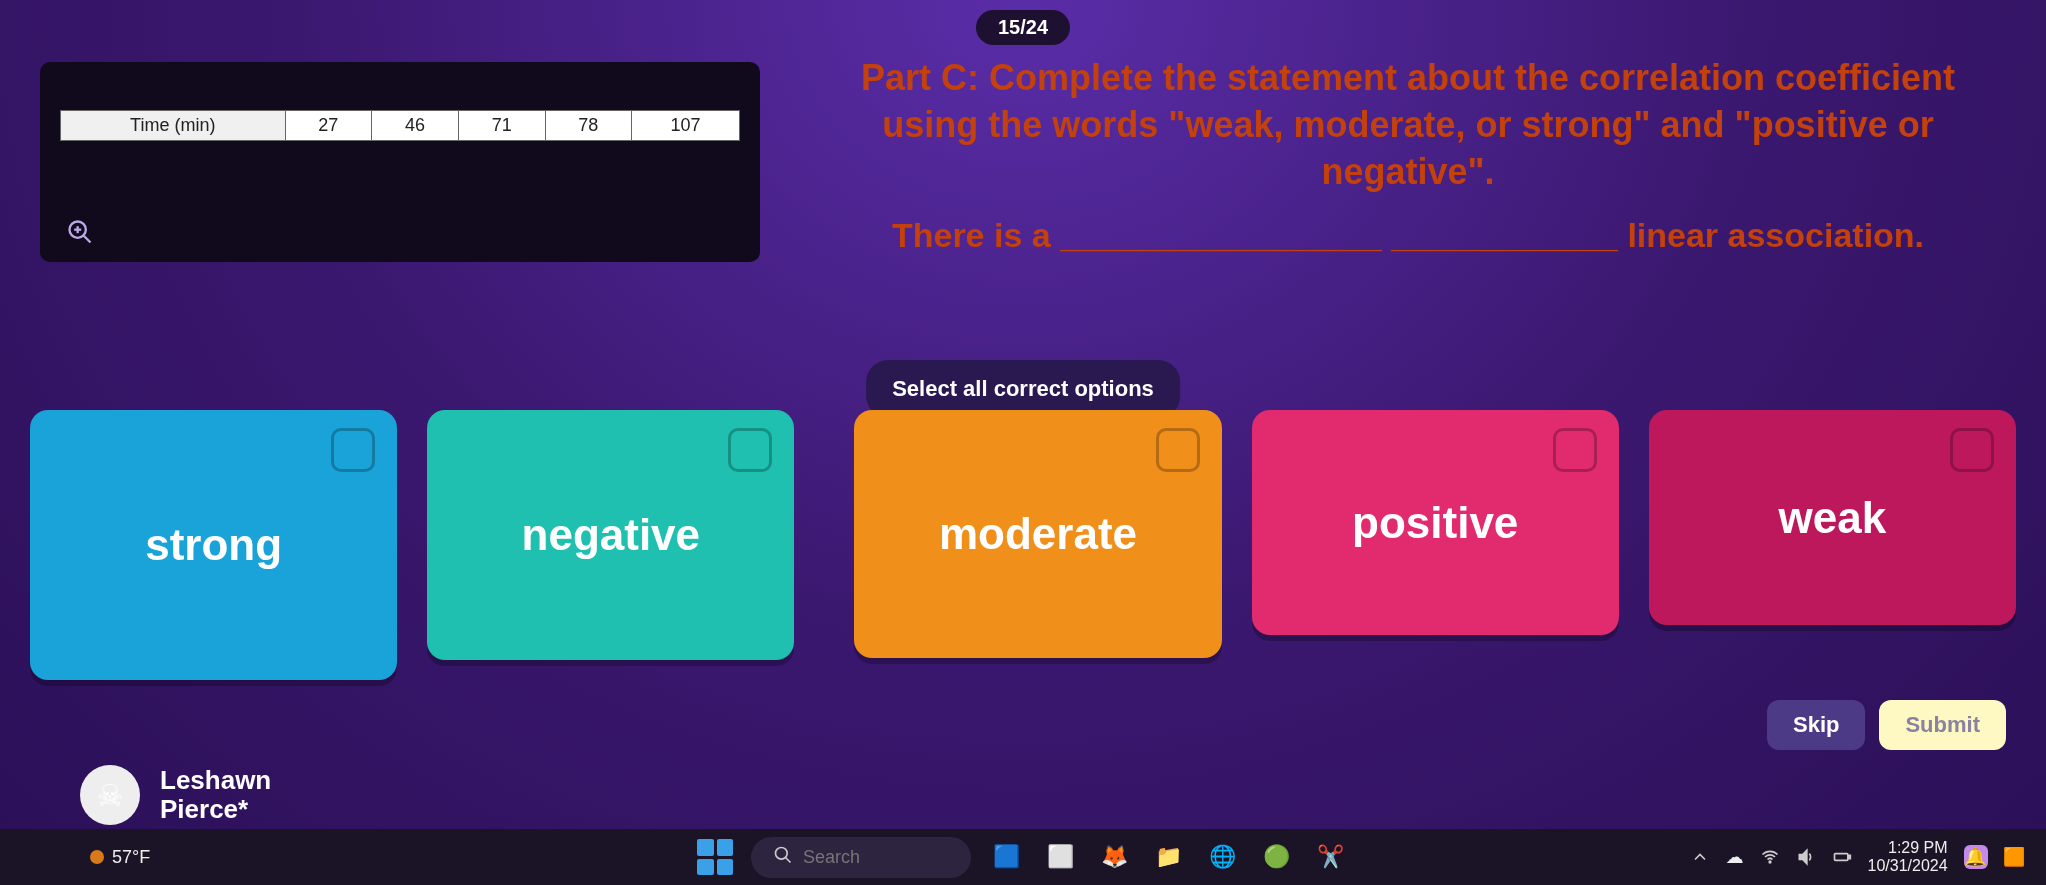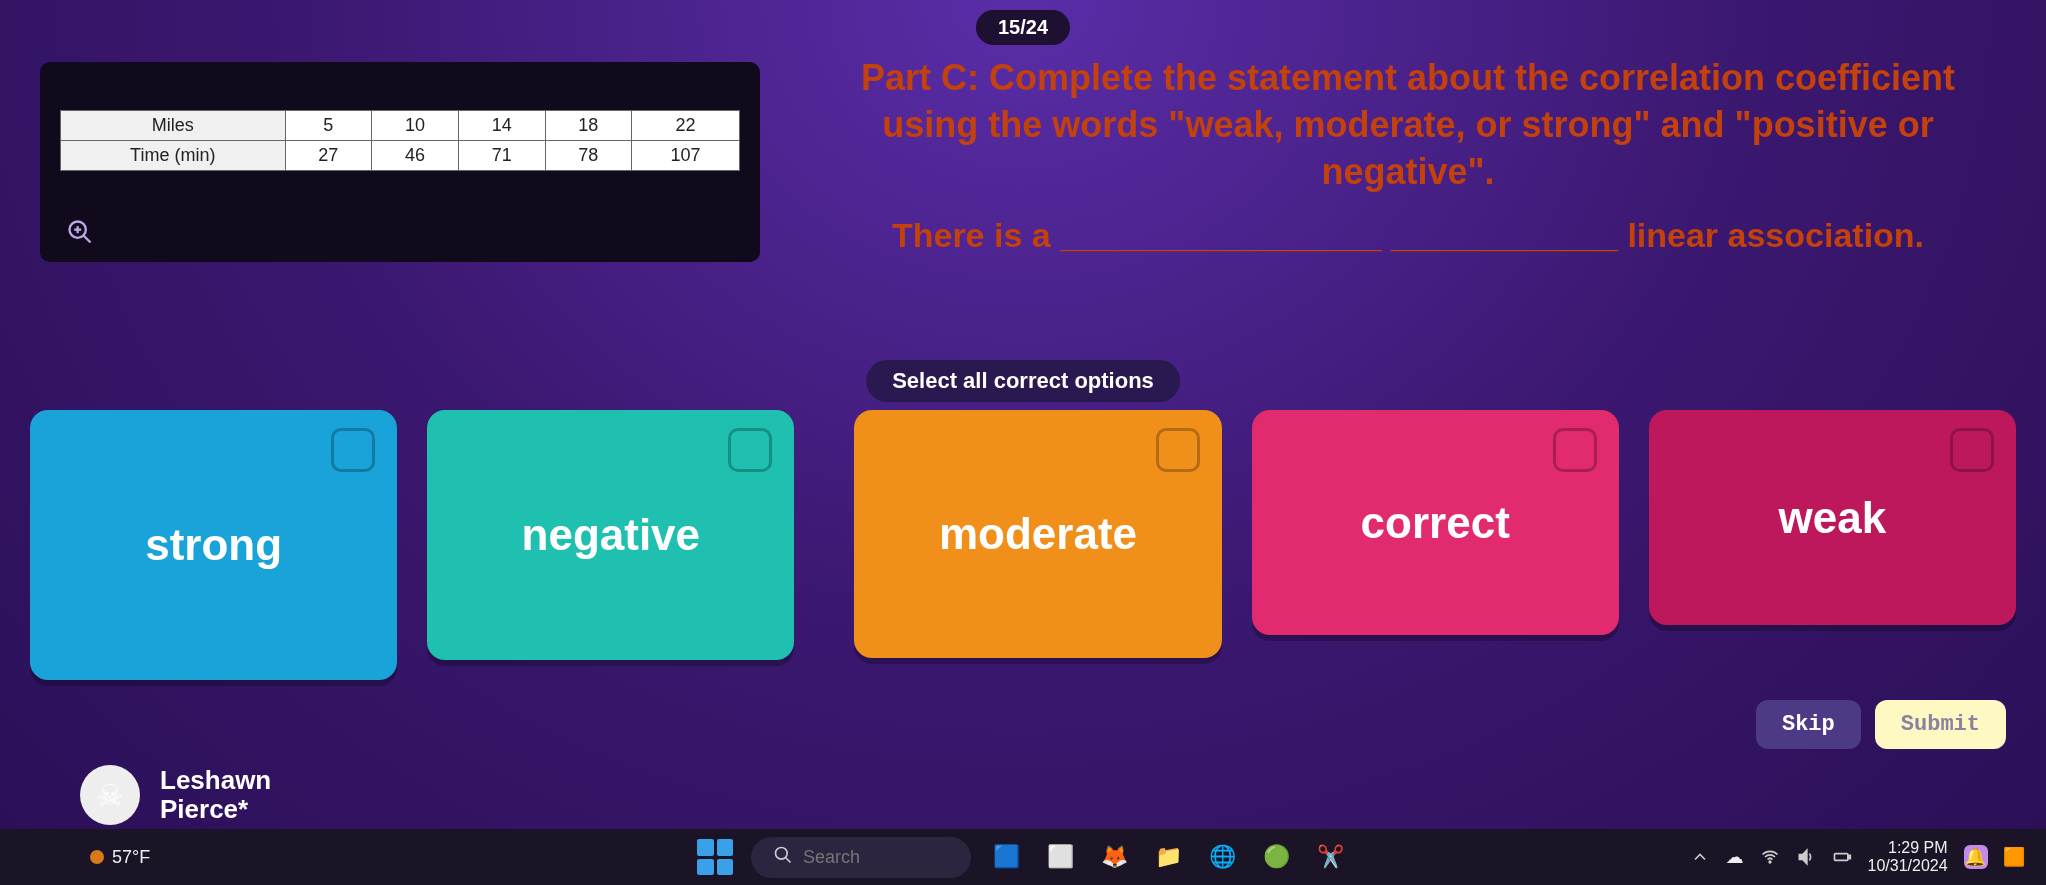--- a/index.html
+++ b/index.html
@@ -88,21 +88,21 @@
   }
 
   
   .instruction-pill {
     position: absolute;
     top: 360px;
     left: 50%;
     transform: translateX(-50%);
     background: #2a1850;
     border-radius: 22px;
-    padding: 8px 26px;
+    padding: 16px 26px;
     font-size: 22px;
     font-weight: 600;
     color: #fff;
   }
 
   
   .options-row {
     position: absolute;
     top: 410px;
     left: 30px;
@@ -154,21 +154,20 @@
     display: flex;
     gap: 14px;
   }
   .btn {
     padding: 12px 26px;
     border-radius: 12px;
     font-size: 22px;
     font-weight: 600;
     cursor: pointer;
     border: none;
-    font-family: Liberation Mono, monospace;
   }
   .btn-skip { background: #4d3a86; color: #fff; }
   .btn-submit { background: #fef9c3; color: #8a82a0; }
 
   
   .player {
     position: absolute;
     left: 80px;
     bottom: 60px;
     display: flex;
@@ -263,28 +262,20 @@
   }
 </style>
 </head>
 <body>
 
 <div class="progress-pill">15/24</div>
 
 <div class="left-panel">
   <table class="data-table">
     <tbody>
-        <tr>
-      <th>Miles</th>
-      <td>5</td>
-      <td>10</td>
-      <td>14</td>
-      <td>18</td>
-      <td>22</td>
-    </tr>
     <tr>
       <th>Time (min)</th>
       <td>27</td>
       <td>46</td>
       <td>71</td>
       <td>78</td>
       <td>107</td>
     </tr>
   </tbody>
     </table>
@@ -313,21 +304,21 @@
   <div class="option-card c-teal">
     <span class="checkbox"></span>
     <span>negative</span>
   </div>
   <div class="option-card c-orange">
     <span class="checkbox"></span>
     <span>moderate</span>
   </div>
   <div class="option-card c-pink">
     <span class="checkbox"></span>
-    <span>correct</span>
+    <span>positive</span>
   </div>
   <div class="option-card c-purple">
     <span class="checkbox"></span>
     <span>weak</span>
   </div>
 </div>
 
 <div class="action-buttons">
   <button class="btn btn-skip">Skip</button>
   <button class="btn btn-submit">Submit</button>

